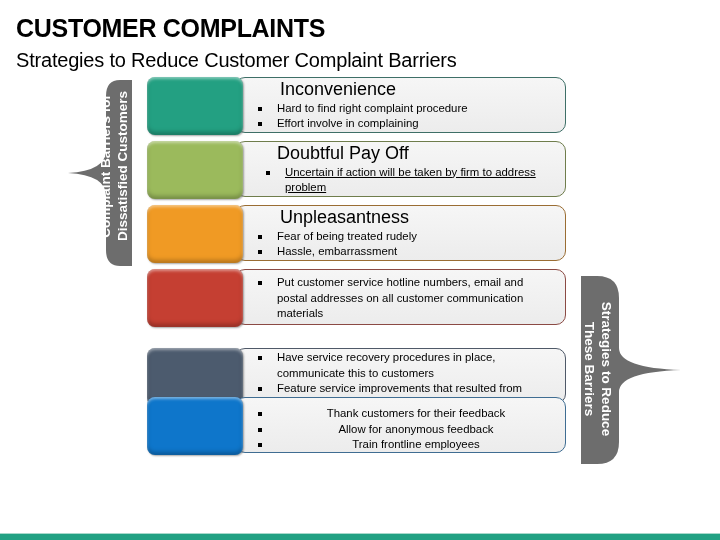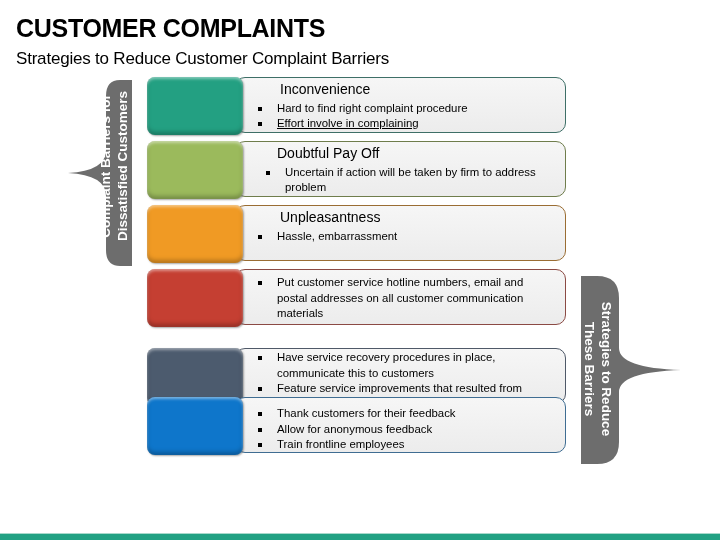--- a/index.html
+++ b/index.html
@@ -1,27 +1,27 @@
 <!DOCTYPE html>
 <html><head>
 <meta charset="utf-8">
 <style>
   html, body { margin:0; padding:0; }
   body { width:720px; height:540px; position:relative; background:#ffffff; overflow:hidden;
          font-family:"Liberation Sans", "DejaVu Sans", sans-serif; color:#000; }
   .title { position:absolute; left:16px; top:14px; font-size:25px; font-weight:bold; letter-spacing:-0.3px; }
-  .subtitle { position:absolute; left:16px; top:49px; font-size:17px; letter-spacing:-0.2px; }
+  .subtitle { position:absolute; left:16px; top:49px; font-size:20px; letter-spacing:-0.2px; }
   .row { position:absolute; left:147px; width:421px; height:58px; }
   .panel { position:absolute; left:88px; top:0; width:331px; height:56px;
            background:linear-gradient(#f6f6f6,#ececec); border:1.2px solid #555; border-radius:10px;
            box-sizing:border-box; }
   .block { position:absolute; left:0; top:0; width:96px; height:58px; border-radius:8px;
            box-shadow: inset 0 2px 3px rgba(255,255,255,0.45), inset 0 -3px 4px rgba(0,0,0,0.25), 1px 1px 2px rgba(0,0,0,0.35); }
   .content { position:absolute; left:108px; top:4px; width:300px; font-size:11.4px; line-height:15.5px; }
-  .heading { font-size:14px; margin-bottom:3px; }
+  .heading { font-size:18px; margin-bottom:3px; }
   .bullet { position:relative; padding-left:22px; }
   .bullet::before { content:""; position:absolute; left:3px; top:6px; width:4px; height:4px; background:#000; }
   .brace { position:absolute; }
   .brace-text { position:absolute; color:#fff; font-weight:bold; font-size:13.5px; line-height:17px;
                 text-align:center; white-space:nowrap; }
   .footer { position:absolute; left:0; bottom:0; width:720px; height:6px; background:#22a183;
             border-top:1px solid #a9d9cc; }
 </style>
 </head>
 <body>
@@ -44,38 +44,39 @@
   <div>Strategies to Reduce</div>
   <div>These Barriers</div>
 </div>
 
 <div class="row" style="top:77px;">
   <div class="panel" style="border-color:#3e6f67;"></div>
   <div class="block" style="background:#23a082;"></div>
   <div class="content" style="left:133px;top:5px;">
     <div class="heading">Inconvenience</div>
     <div class="bullet" style="margin-left:-25px;">Hard to find right complaint procedure</div>
-    <div class="bullet" style="margin-left:-25px;text-decoration:underline;">Effort involve in complaining</div>
+    <div class="bullet" style="margin-left:-25px;">Effort involve in complaining</div>
   </div>
 </div>
 
 <div class="row" style="top:141px;">
   <div class="panel" style="border-color:#6f7d4c;"></div>
   <div class="block" style="background:#9bba5c;"></div>
   <div class="content" style="left:130px;top:5px;">
     <div class="heading">Doubtful Pay Off</div>
-    <div class="bullet" style="margin-left:-14px;">Uncertain if action will be taken by firm to address problem</div>
+    <div class="bullet" style="margin-left:-14px;text-decoration:underline;">Uncertain if action will be taken by firm to address problem</div>
   </div>
 </div>
 
 <div class="row" style="top:205px;">
   <div class="panel" style="border-color:#9a6d33;"></div>
   <div class="block" style="background:#f09a24;"></div>
   <div class="content" style="left:133px;top:5px;">
     <div class="heading">Unpleasantness</div>
+    <div class="bullet" style="margin-left:-25px;">Fear of being treated rudely</div>
     <div class="bullet" style="margin-left:-25px;">Hassle, embarrassment</div>
   </div>
 </div>
 
 <div class="row" style="top:269px;">
   <div class="panel" style="border-color:#8b4a44;"></div>
   <div class="block" style="background:#c53f32;"></div>
   <div class="content" style="left:108px;top:6px;">
     <div class="bullet">Put customer service hotline numbers, email and postal addresses on all customer communication materials</div>
   </div>
@@ -86,20 +87,20 @@
   <div class="block" style="background:#4c5b6e;"></div>
   <div class="content" style="left:108px;top:2px;">
     <div class="bullet">Have service recovery procedures in place, communicate this to customers</div>
     <div class="bullet">Feature service improvements that resulted from customer feedback</div>
   </div>
 </div>
 
 <div class="row" style="top:397px;">
   <div class="panel" style="border-color:#3f6d92;"></div>
   <div class="block" style="background:#0e76cb;"></div>
-  <div class="content" style="left:108px;top:9px;">
+  <div class="content" style="left:108px;top:9px;text-align:center;">
     <div class="bullet">Thank customers for their feedback</div>
     <div class="bullet">Allow for anonymous feedback</div>
     <div class="bullet">Train frontline employees</div>
   </div>
 </div>
 
 <div class="footer"></div>
 
 </body></html>

